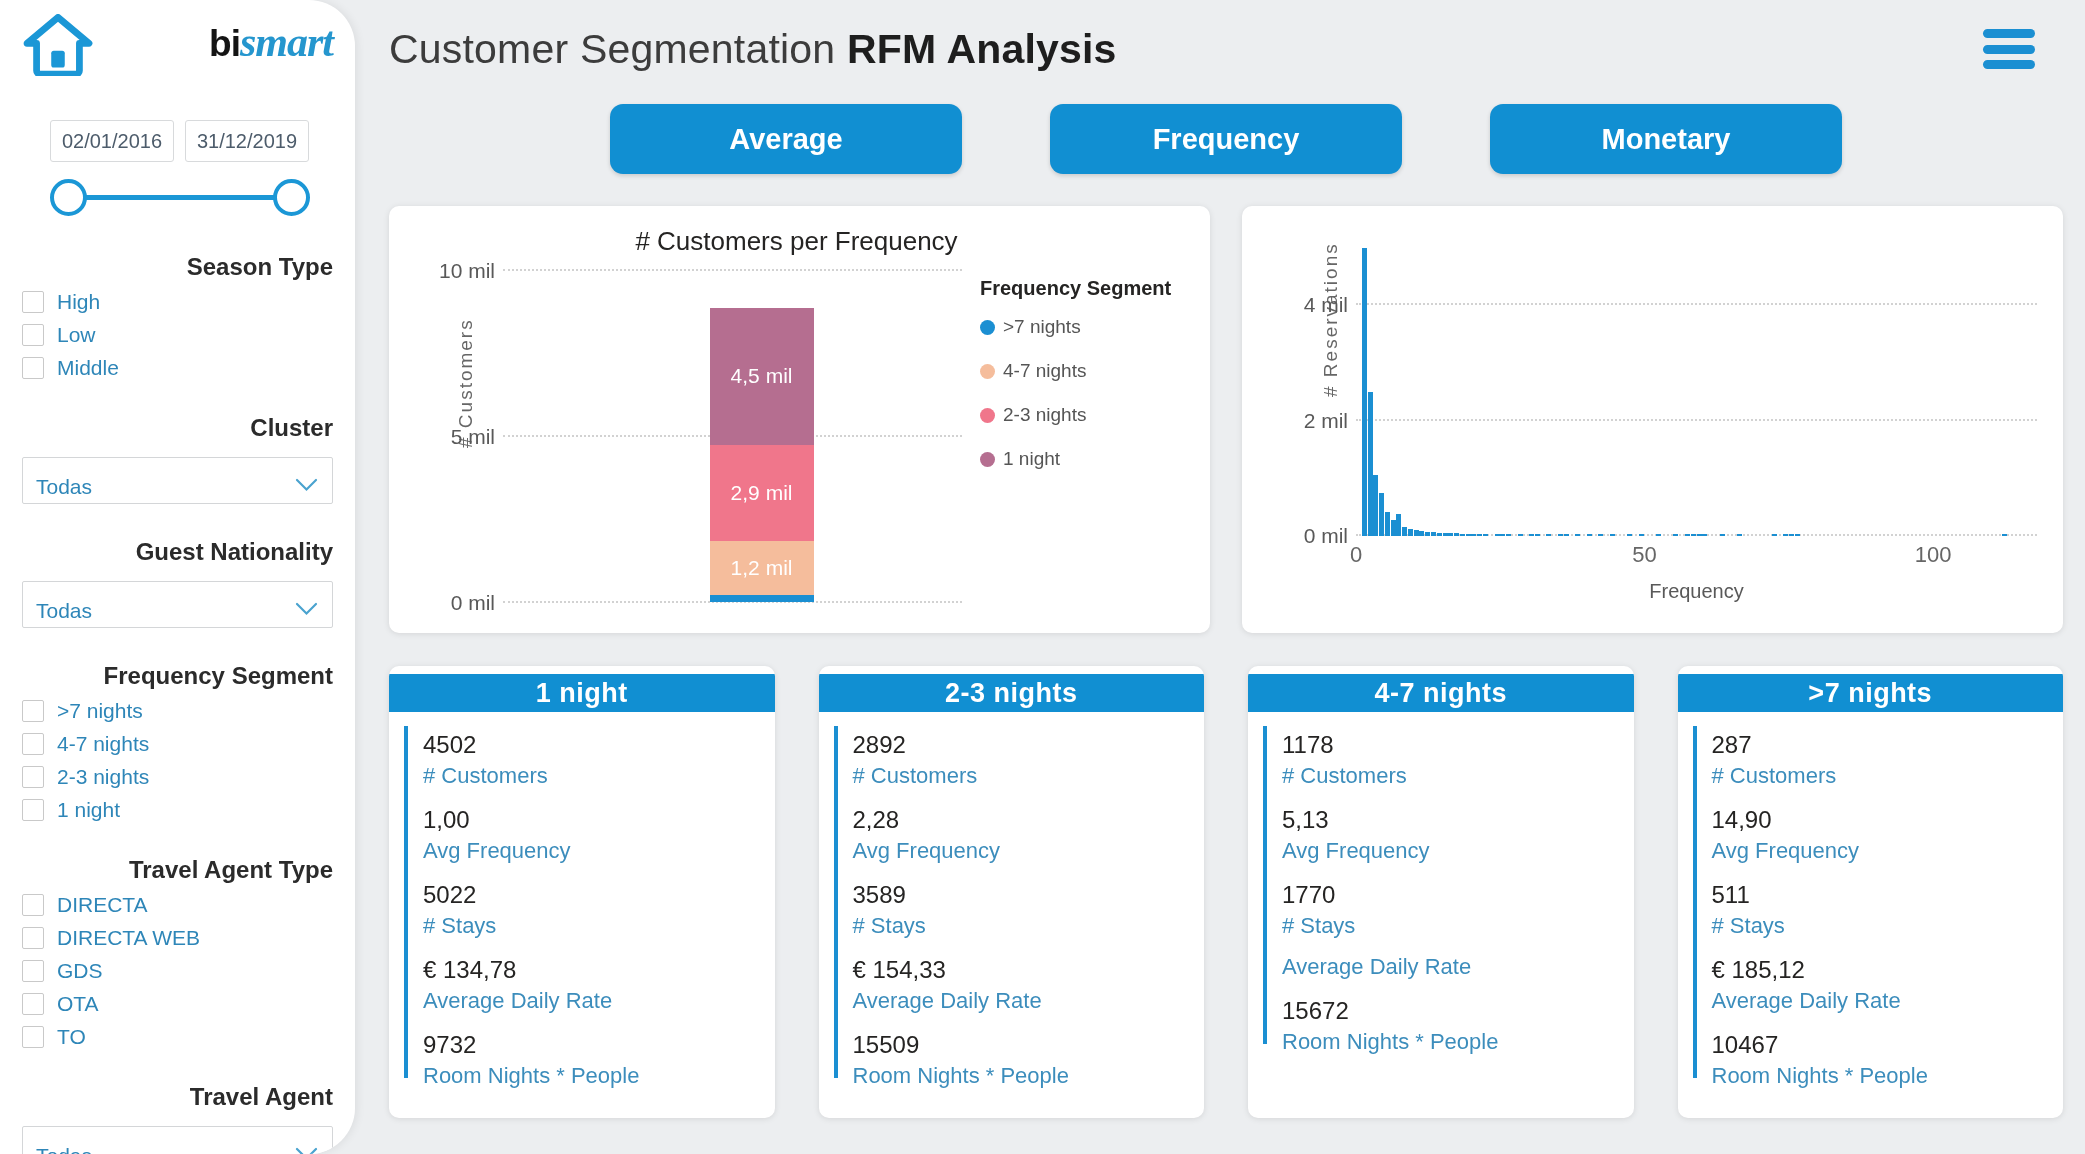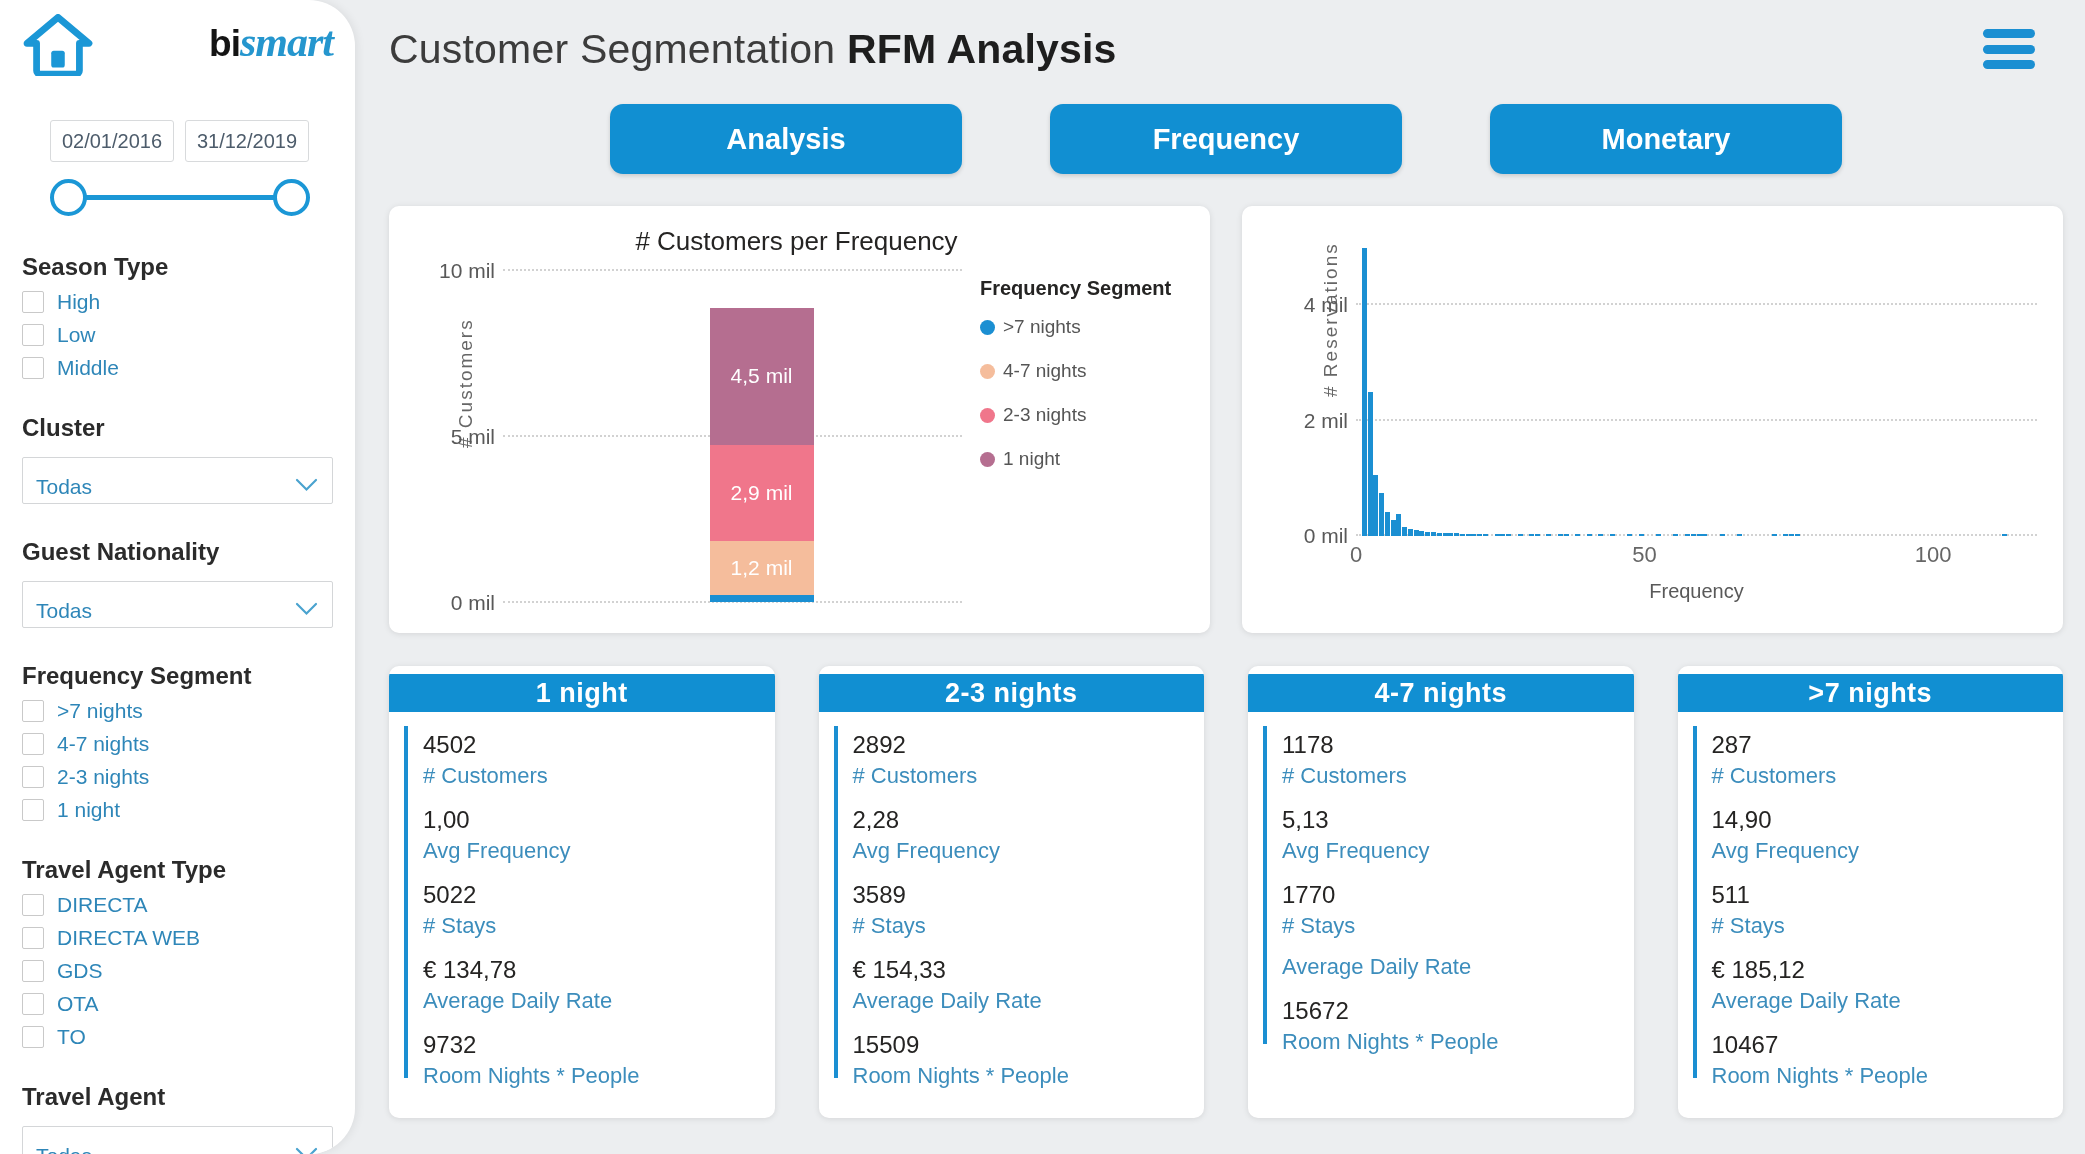--- a/index.html
+++ b/index.html
@@ -24,21 +24,21 @@
   .range-block { margin:44px 0 0 28px; width:260px; }
   .date-row { display:flex; gap:11px; }
   .date-box {
     width:124px; height:42px; border:1px solid #d8dadc; border-radius:3px; background:#fff;
     display:flex; align-items:center; justify-content:center;
     font-size:20px; color:#4d5c6b;
   }
   .slider { display:flex; align-items:center; margin-top:13px; height:44px; }
   .slider .handle { width:37px; height:37px; border:4.5px solid #1b97d6; border-radius:50%; background:#fff; flex:0 0 auto; z-index:1; cursor:pointer; }
   .slider .track { height:5px; background:#1b97d6; flex:1; margin:0 -3px; }
-  .f-title { font-size:24px; font-weight:700; color:#2b2b2b; margin-top:34px; }
+  .f-title { font-size:24px; font-weight:700; color:#2b2b2b; margin-top:34px;text-align:right; }
   .cb-row { display:flex; align-items:center; gap:13px; margin-top:9px; cursor:pointer; }
   .cb { width:22px; height:22px; border:1.5px solid #c9c9c9; border-radius:2px; background:#fff; flex:0 0 auto; }
   .cb-label { font-size:21px; color:#2e86b8; }
   .dropdown {
     margin-top:15px; height:47px; border:1px solid #d4d6d8; border-radius:2px; background:#fff;
     display:flex; align-items:center; justify-content:space-between;
     padding:12px 14px 0 13px; cursor:pointer;
   }
   .dd-value { font-size:21px; color:#2e86b8; }
   
@@ -205,21 +205,21 @@
   <div class="hdr">
     <h1 class="page-title"><span>Customer Segmentation </span><b>RFM Analysis</b></h1>
     <div class="burger">
       <span></span>
         <span></span>
         <span></span>
     </div>
   </div>
 
   <div class="nav-row" id="nav-row">
-      <button class="nav-btn">Analysis</button>
+      <button class="nav-btn">Average</button>
       <button class="nav-btn">Frequency</button>
       <button class="nav-btn">Monetary</button>
     </div>
 
   <div class="charts-row">
 
     <section class="chart-card">
       <div class="chart-title"># Customers per Frequency</div>
       <div class="chart-body" style="height:332px;">
         <div class="ylab-col">

